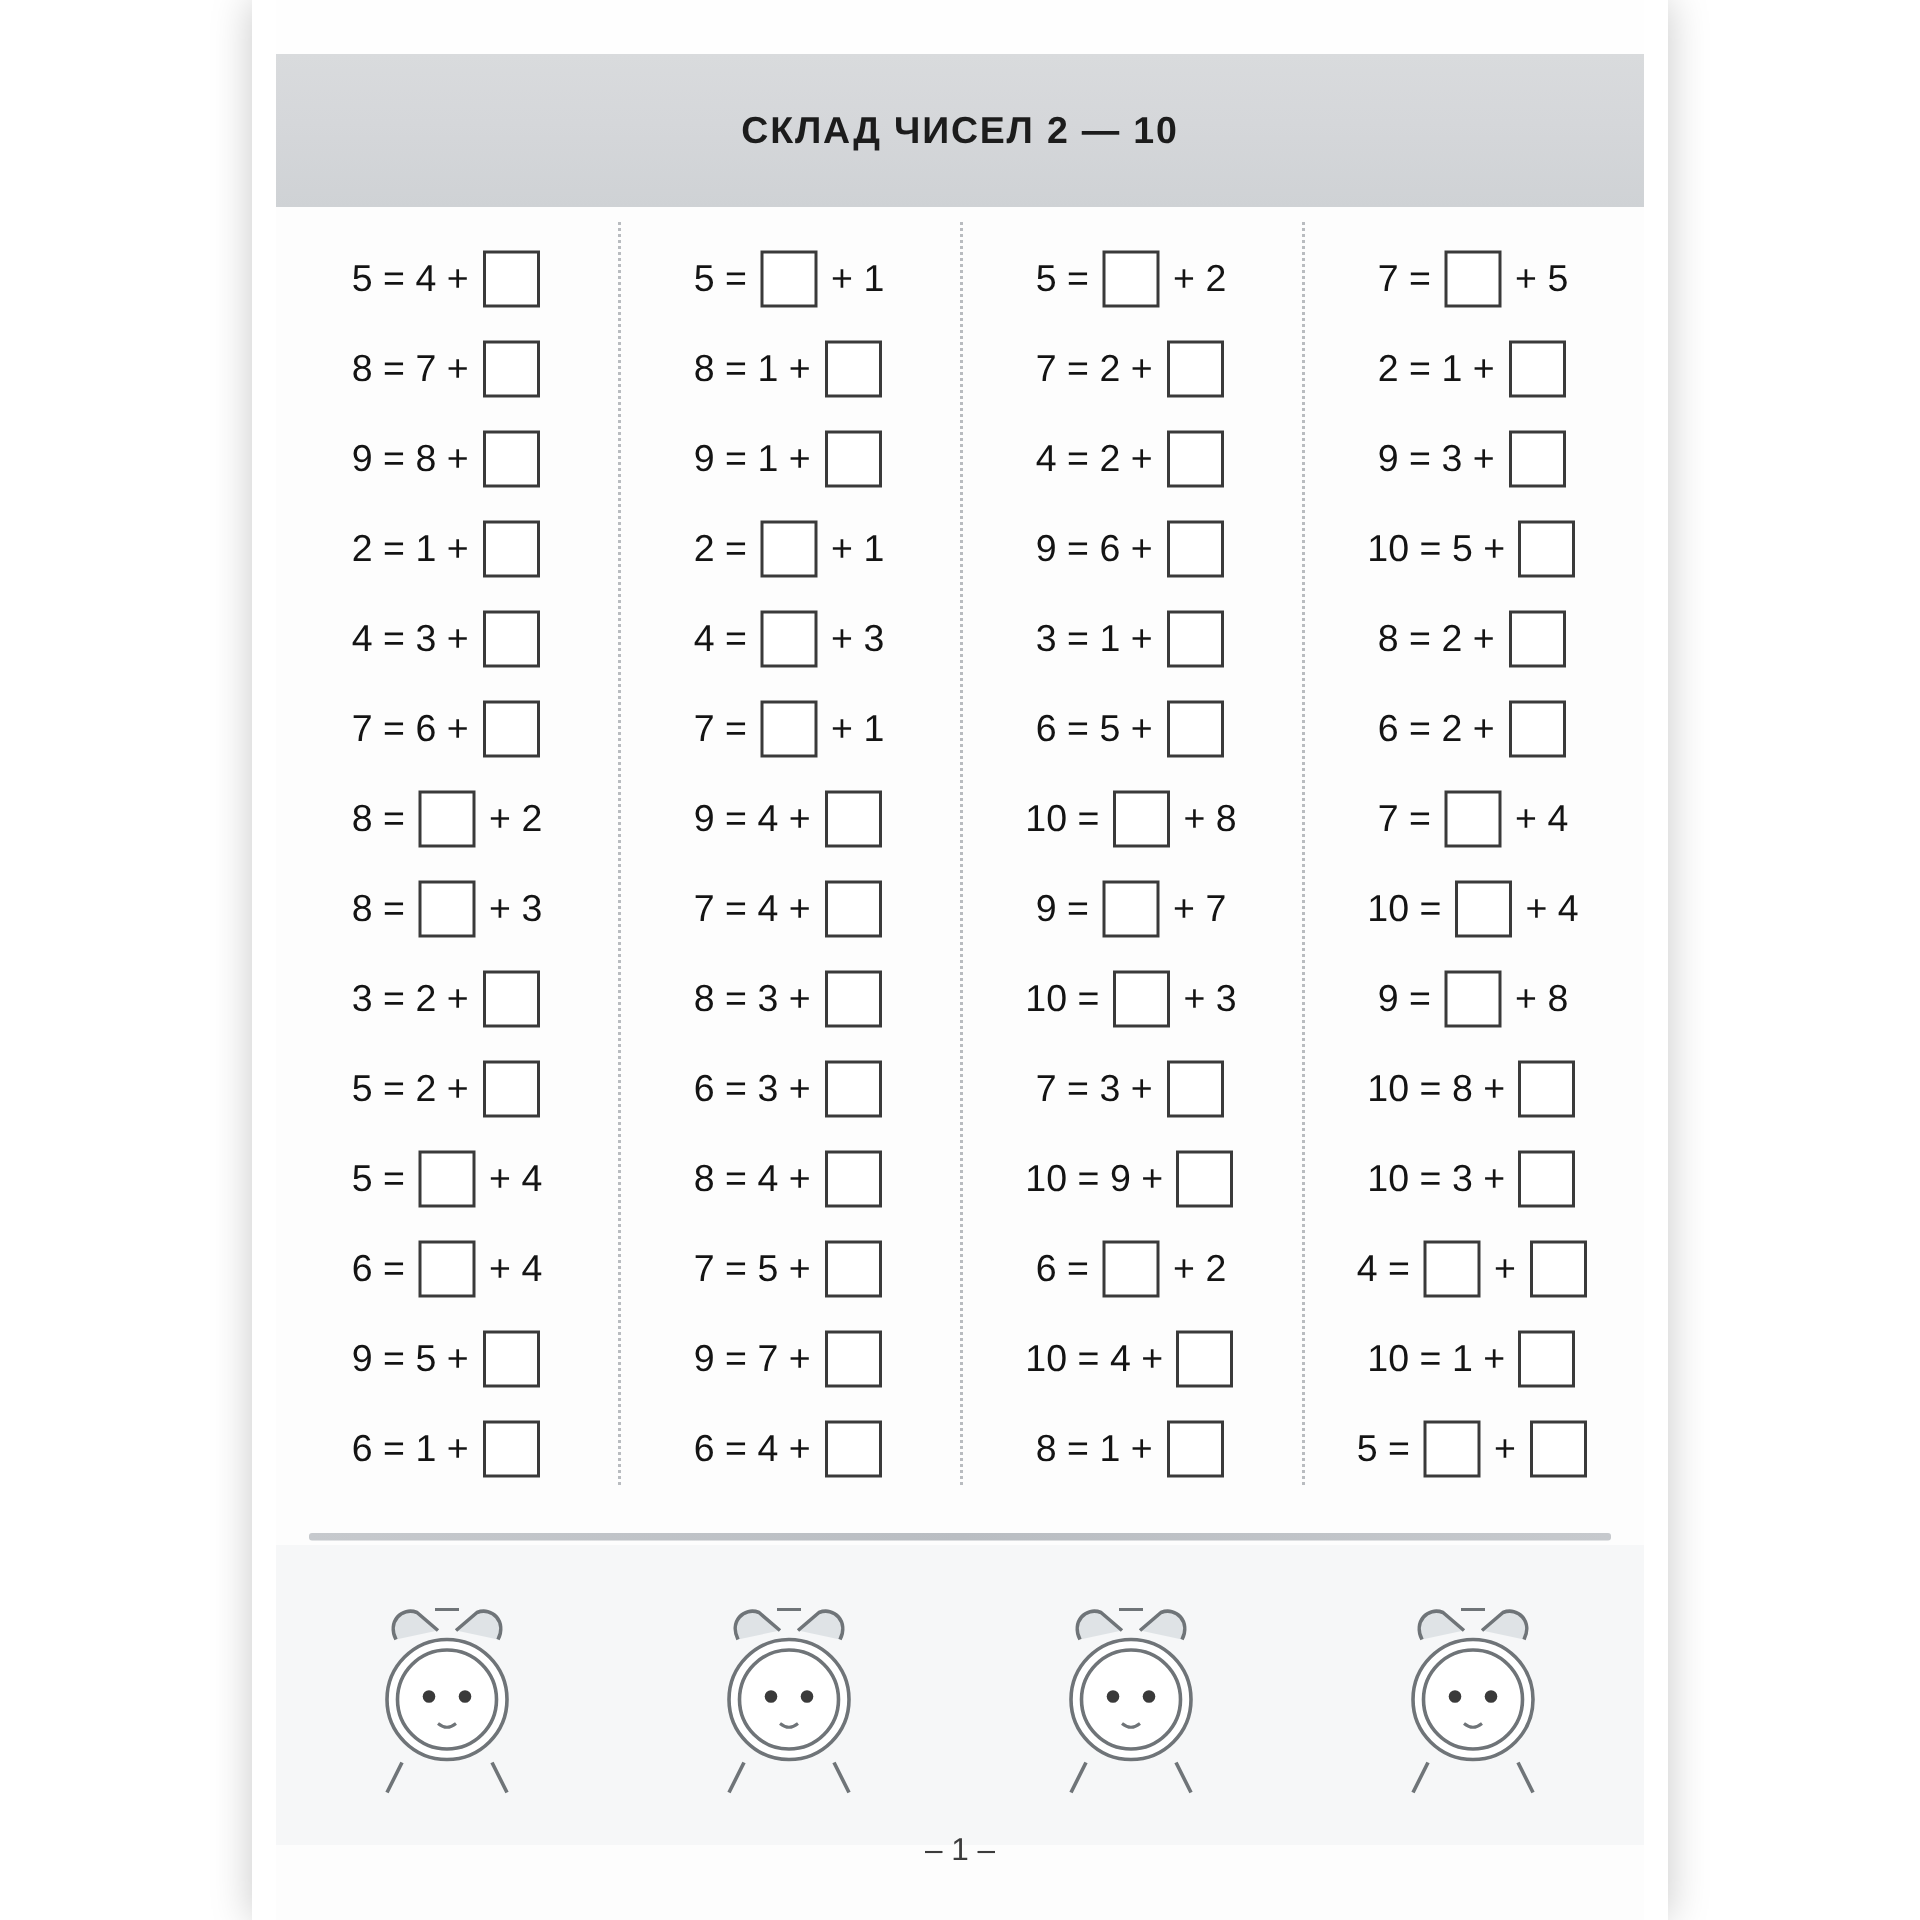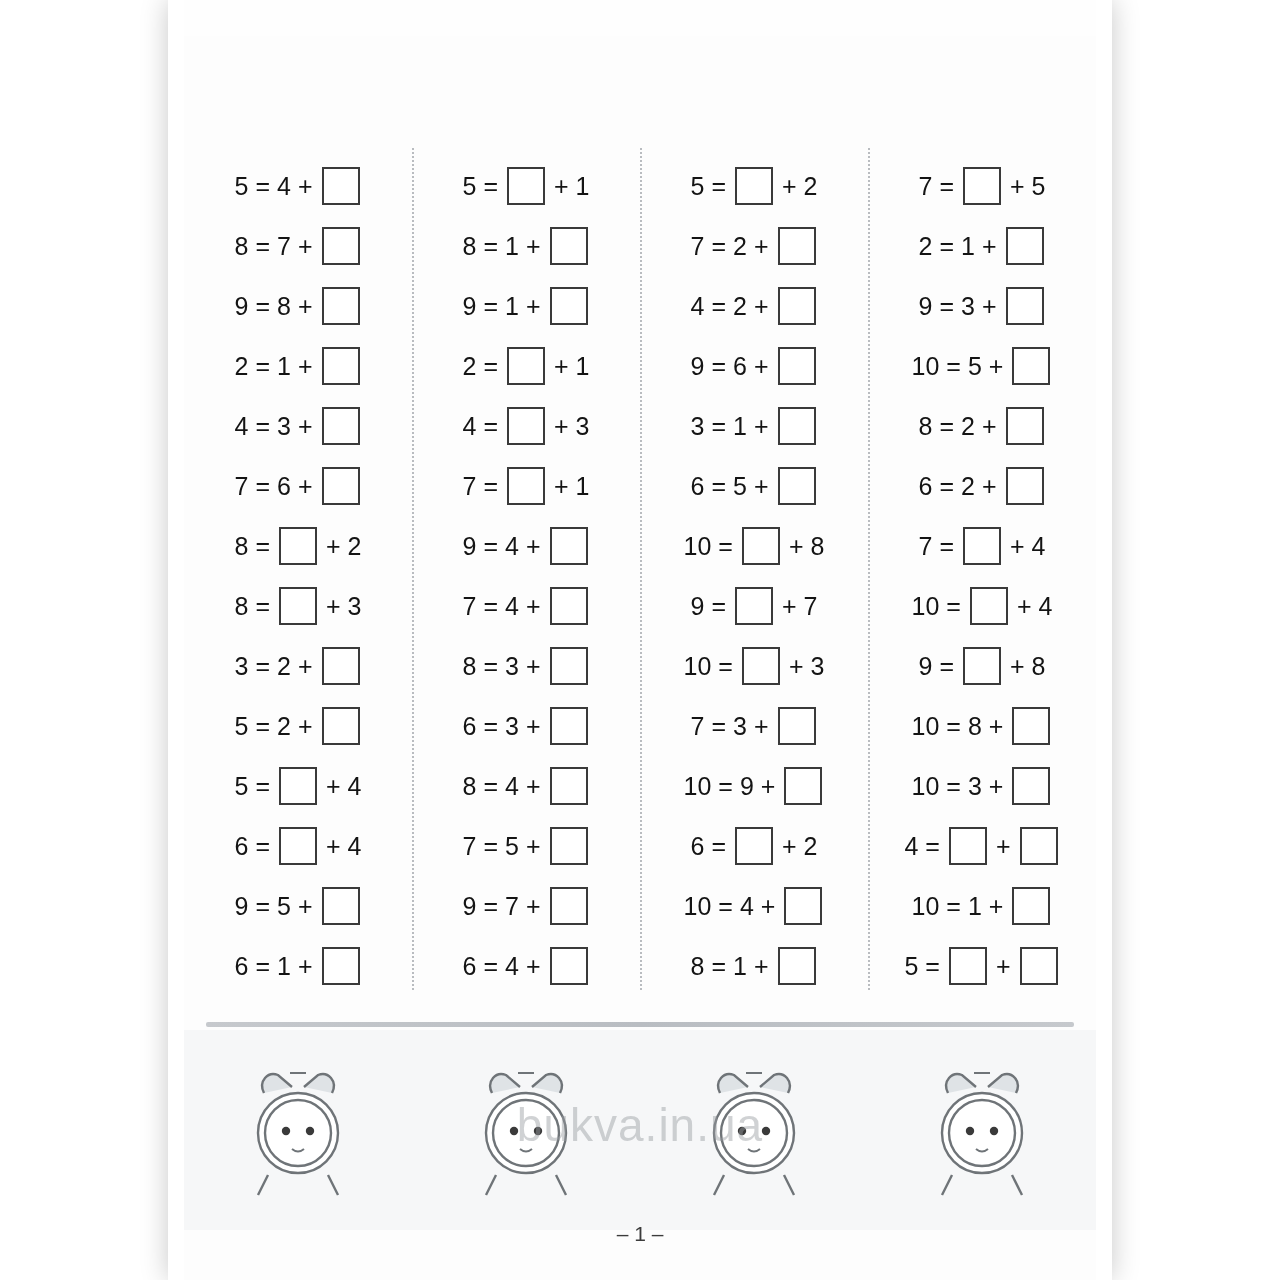--- a/index.html
+++ b/index.html
@@ -155,20 +155,23 @@
 </style>
 </head>
 <body>
 
 <div id="page">
   <div class="page-shadow"></div>
   <div class="sheet">
 
     <div class="sheet-top-white"></div>
 
+    <div class="header-band">
+      <div class="header-title">СКЛАД ЧИСЕЛ 2 — 10</div>
+    </div>
 
     <div class="work-area">
         <div class="column">
           <div class="row">
             <span class="tok">5</span>
             <span class="tok op">=</span>
             <span class="tok">4</span>
             <span class="tok op">+</span>
             <span class="boxin"></span>
           </div>
@@ -620,18 +623,17 @@
               <path d="M90 120 L100 140"></path>
               <circle cx="60" cy="78" r="40" fill="#ffffff"></circle>
               <circle cx="60" cy="78" r="33" fill="#ffffff"></circle>
               <circle cx="48" cy="76" r="4.2" fill="#3a3a3a" stroke="none"></circle>
               <circle cx="72" cy="76" r="4.2" fill="#3a3a3a" stroke="none"></circle>
               <path d="M54 94 q6 5 12 0" stroke-width="2"></path>
             </g>
           </svg></span>
       </div>
 
-    <div class="watermark">bukva.in.ua</div>
 
     <div class="page-number">– 1 –</div>
 
   </div>
 </div>
 
 </body></html>

